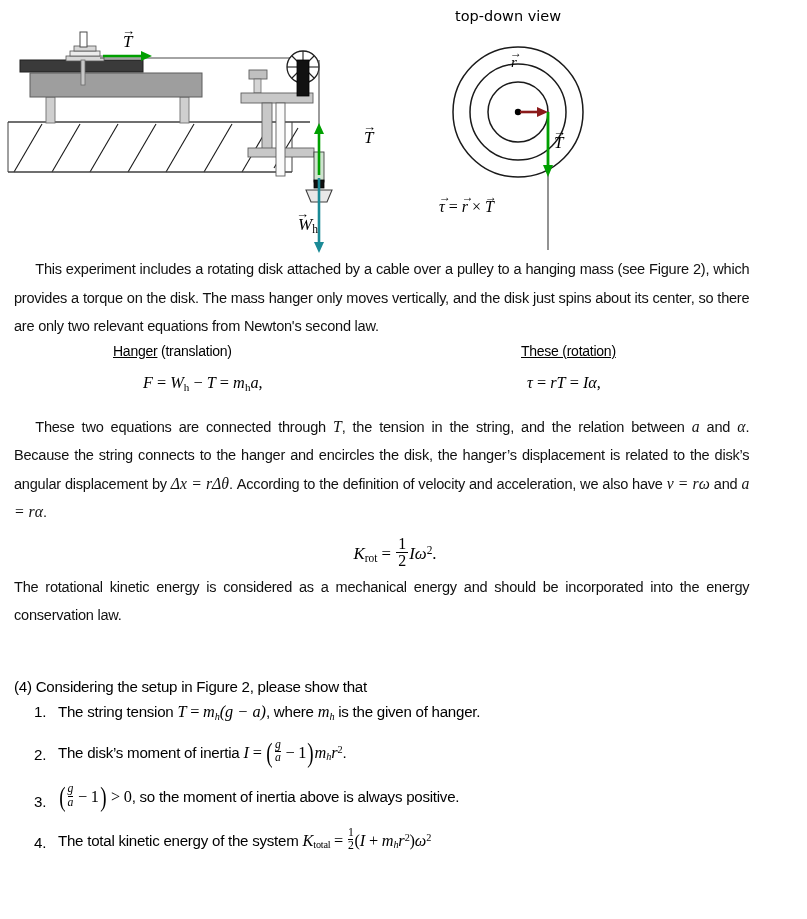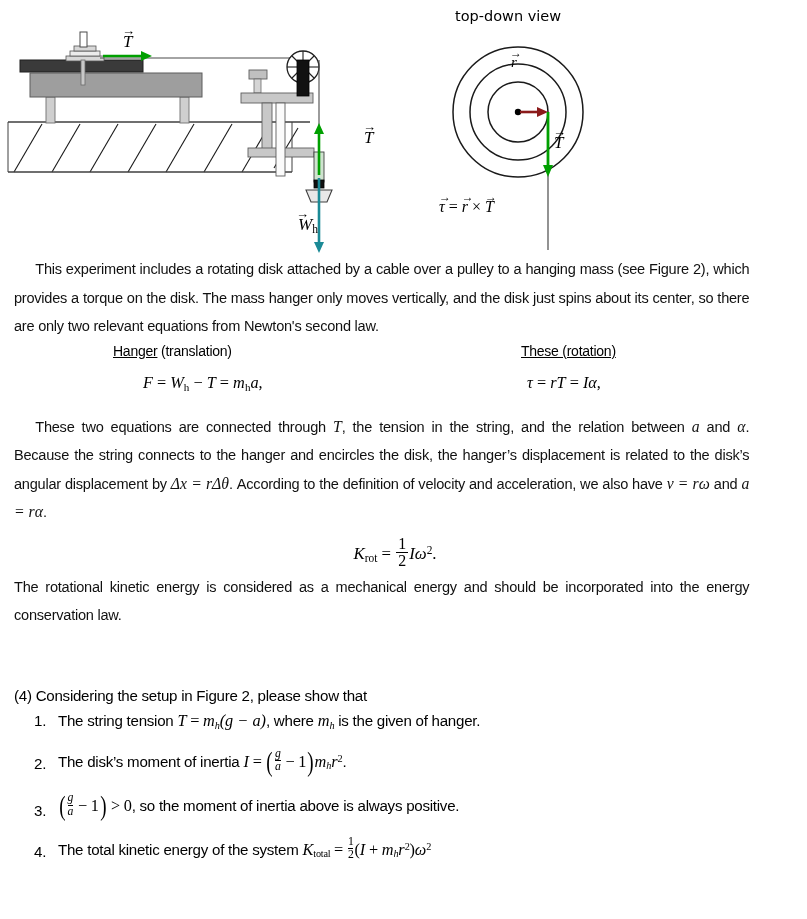--- a/index.html
+++ b/index.html
@@ -208,21 +208,21 @@
   ol.qlist li .marker {
     position: absolute;
     left: 20px;
     top: 0;
     font-family: "Liberation Sans", sans-serif;
   }
   .q-intro {
     font-family: "Liberation Sans", sans-serif;
     font-size: 15.1px;
     letter-spacing: -0.25px;
-    margin: 13px 0 2px 0;
+    margin: 4px 0 2px 0;
   }
 </style>
 </head>
 <body>
 
 <div class="figure-area">
 
   <div class="side-view">
     <svg width="420" height="255" viewBox="0 0 420 255">
 

